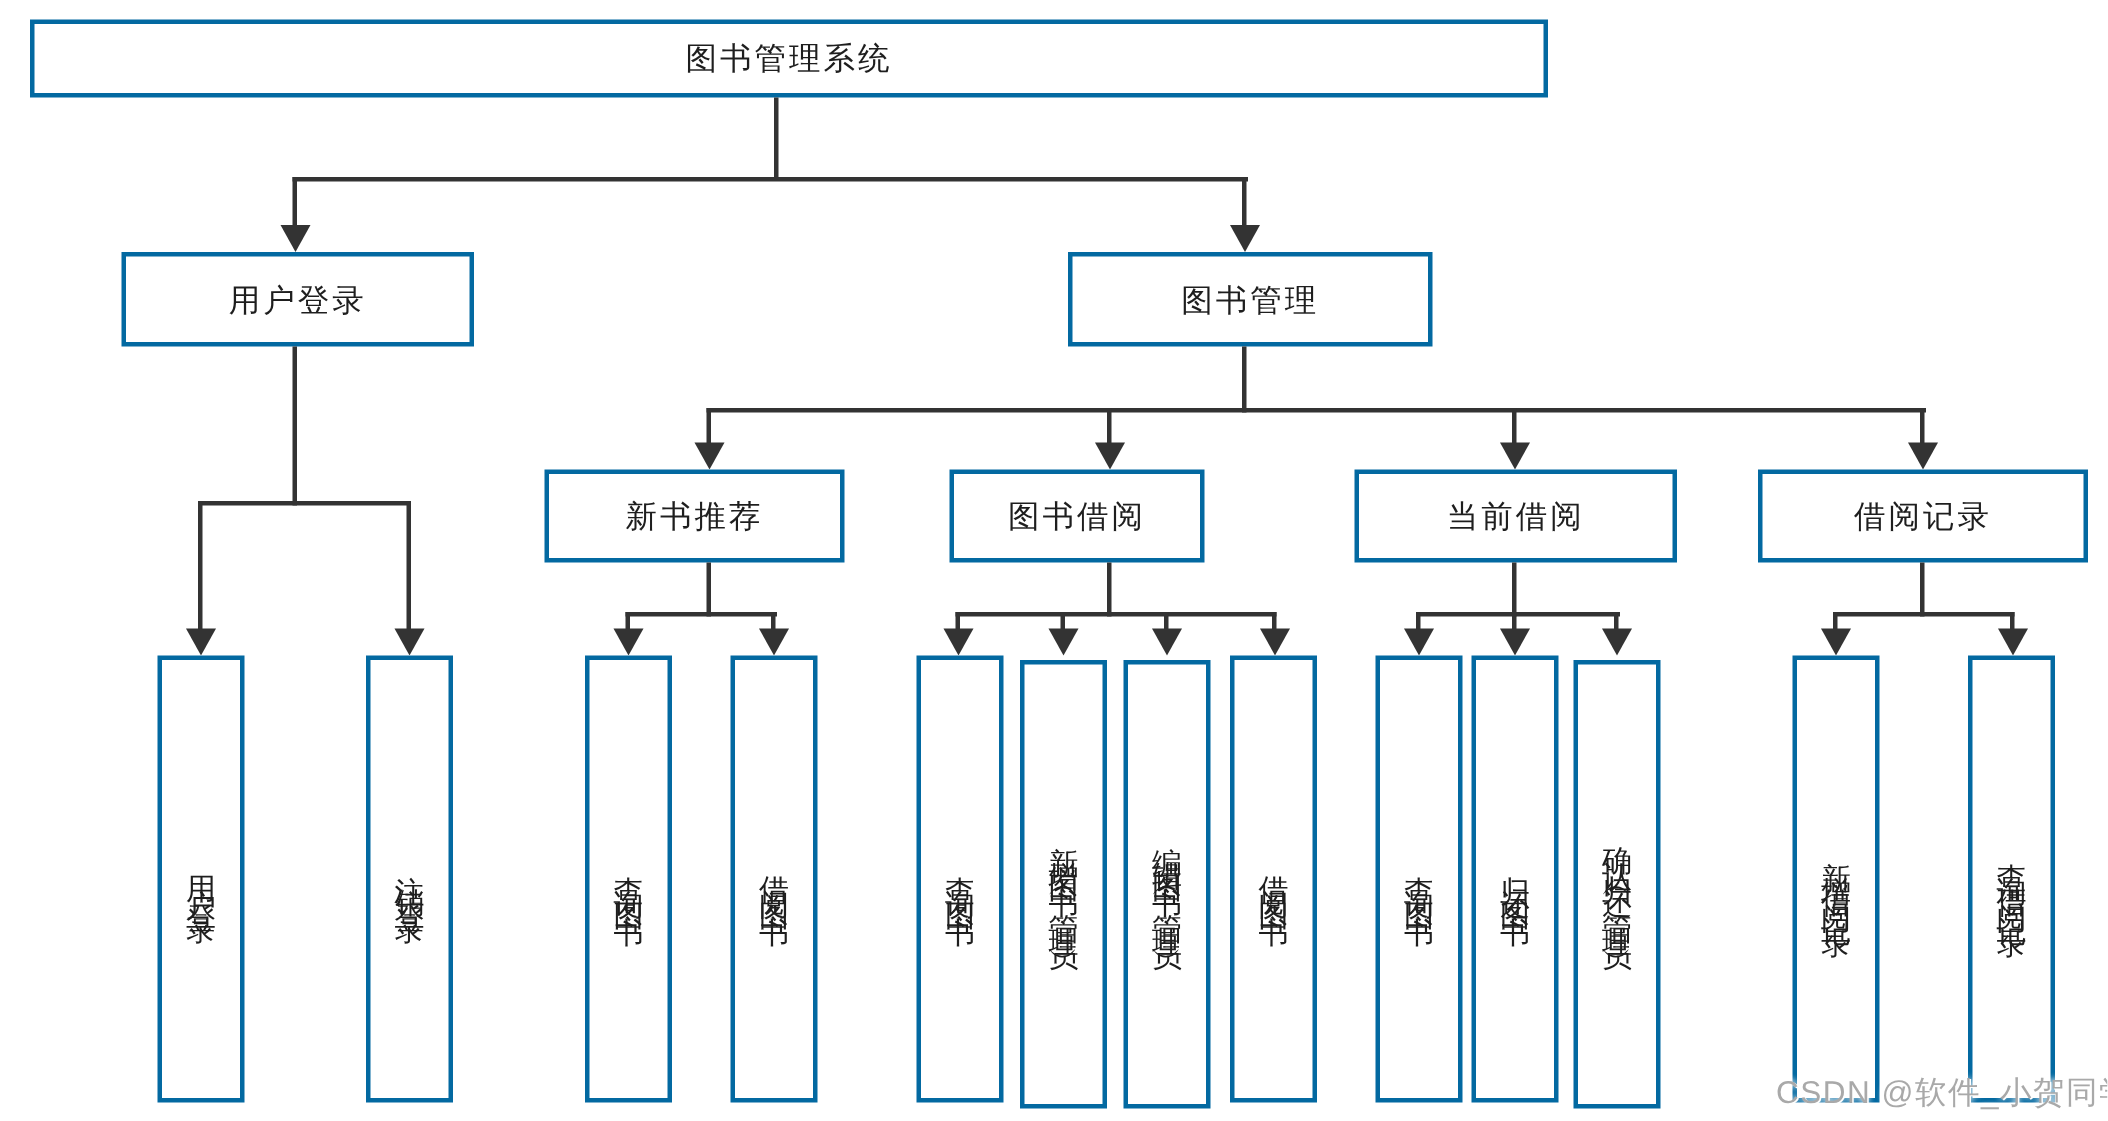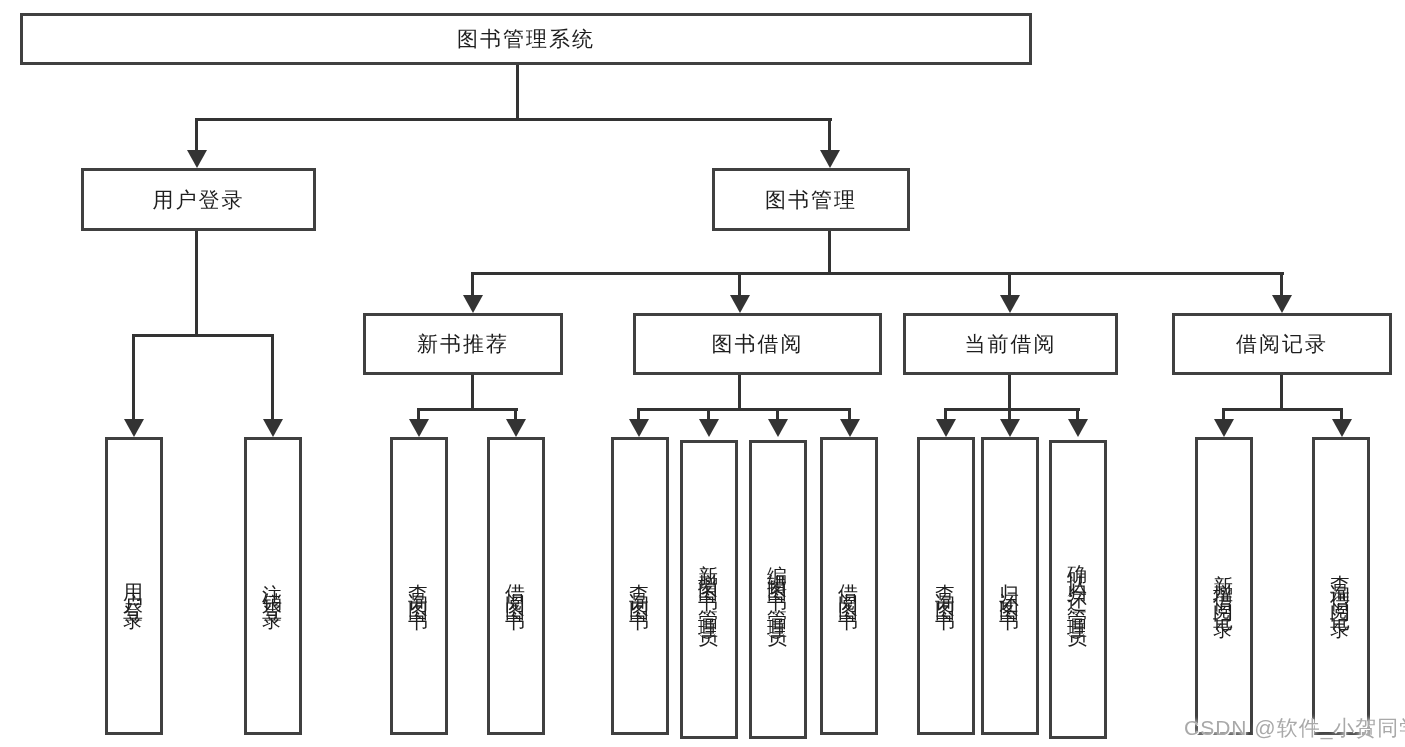--- a/index.html
+++ b/index.html
@@ -7,21 +7,21 @@
     position: relative;
     width: 1405px;
     height: 747px;
     background: #ffffff;
     font-family: "Liberation Sans", sans-serif;
     overflow: hidden;
   }
   .box {
     position: absolute;
     background: #ffffff;
-    border: 3px solid #404040;
+    border: 3px solid #0369a1;
     box-sizing: border-box;
     display: flex;
     align-items: center;
     justify-content: center;
   }
   .lbl {
     font-size: 21px;
     color: #1e1e1e;
     letter-spacing: 2px;
     white-space: nowrap;
@@ -66,21 +66,21 @@
   <div class="vl" style="left:516px;top:65px;height:55px"></div>
   <div class="hl" style="left:195px;top:118px;width:637px"></div>
   <div class="vl" style="left:195px;top:118px;height:36px"></div>
   <div class="arrow" style="left:187px;top:150px"></div>
   <div class="vl" style="left:828px;top:118px;height:36px"></div>
   <div class="arrow" style="left:820px;top:150px"></div>
 
   <div class="box" style="left:81px;top:168px;width:235px;height:63px">
     <span class="lbl">用户登录</span>
   </div>
-  <div class="box" style="left:712px;top:168px;width:198px;height:63px">
+  <div class="box" style="left:712px;top:168px;width:243px;height:63px">
     <span class="lbl">图书管理</span>
   </div>
 
   <div class="vl" style="left:195px;top:231px;height:106px"></div>
   <div class="hl" style="left:132px;top:334px;width:142px"></div>
   <div class="vl" style="left:132px;top:334px;height:88px"></div>
   <div class="arrow" style="left:124px;top:419px"></div>
   <div class="vl" style="left:271px;top:334px;height:88px"></div>
   <div class="arrow" style="left:263px;top:419px"></div>
 
@@ -91,21 +91,21 @@
   <div class="vl" style="left:738px;top:272px;height:28px"></div>
   <div class="arrow" style="left:730px;top:295px"></div>
   <div class="vl" style="left:1008px;top:272px;height:28px"></div>
   <div class="arrow" style="left:1000px;top:295px"></div>
   <div class="vl" style="left:1280px;top:272px;height:28px"></div>
   <div class="arrow" style="left:1272px;top:295px"></div>
 
   <div class="box" style="left:363px;top:313px;width:200px;height:62px">
     <span class="lbl">新书推荐</span>
   </div>
-  <div class="box" style="left:633px;top:313px;width:249px;height:62px">
+  <div class="box" style="left:633px;top:313px;width:170px;height:62px">
     <span class="lbl">图书借阅</span>
   </div>
   <div class="box" style="left:1172px;top:313px;width:220px;height:62px">
     <span class="lbl">借阅记录</span>
   </div>
   <div class="box" style="left:903px;top:313px;width:215px;height:62px">
     <span class="lbl">当前借阅</span>
   </div>
 
   <div class="vl" style="left:471px;top:375px;height:36px"></div>

